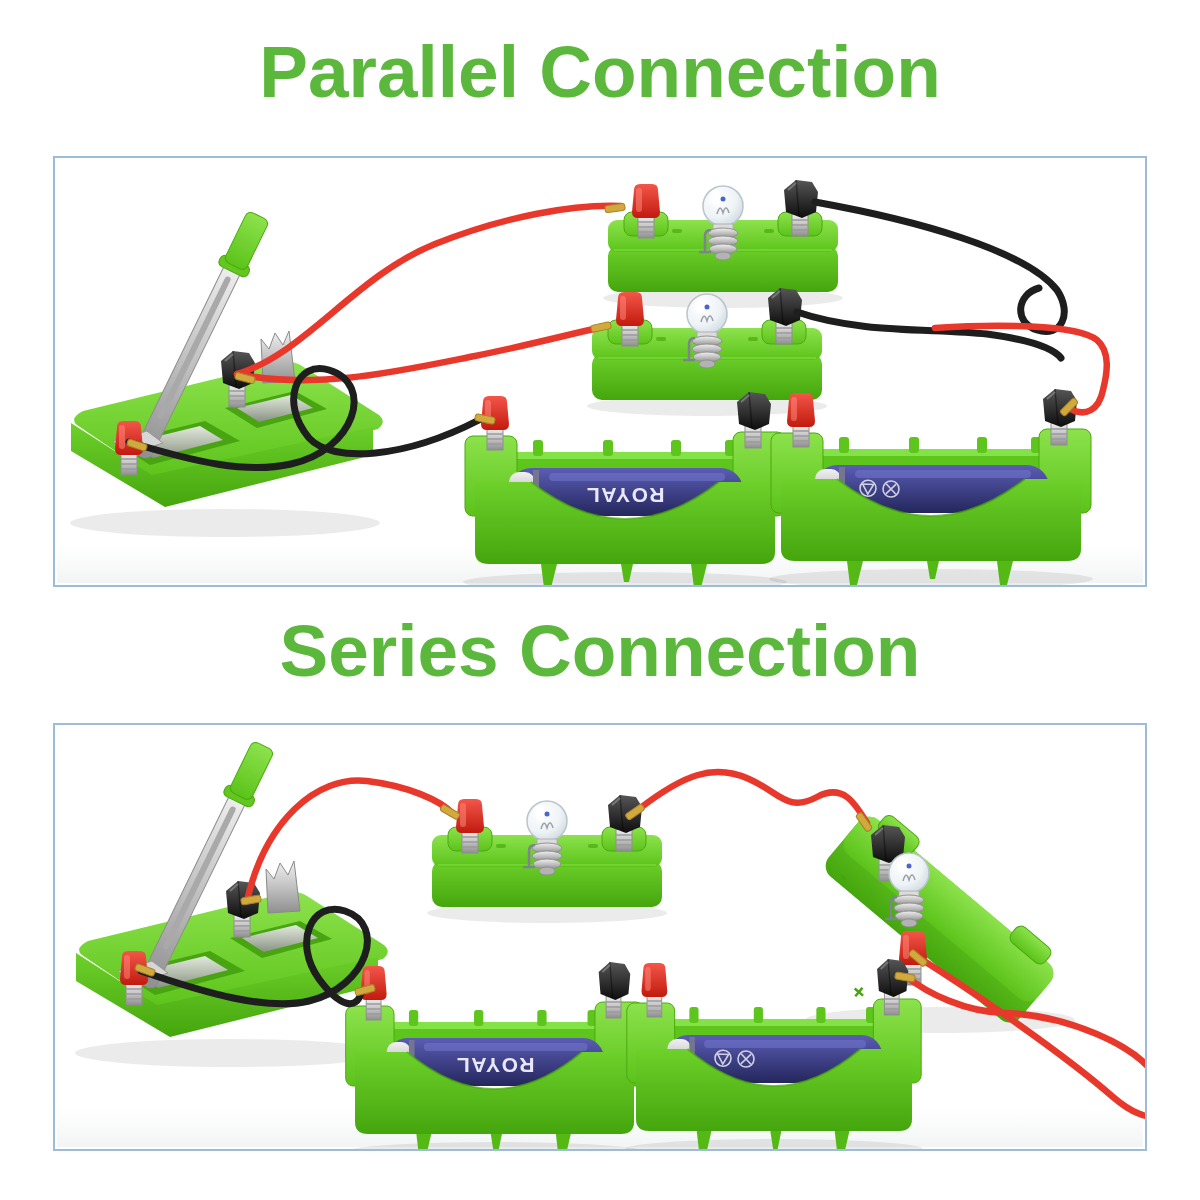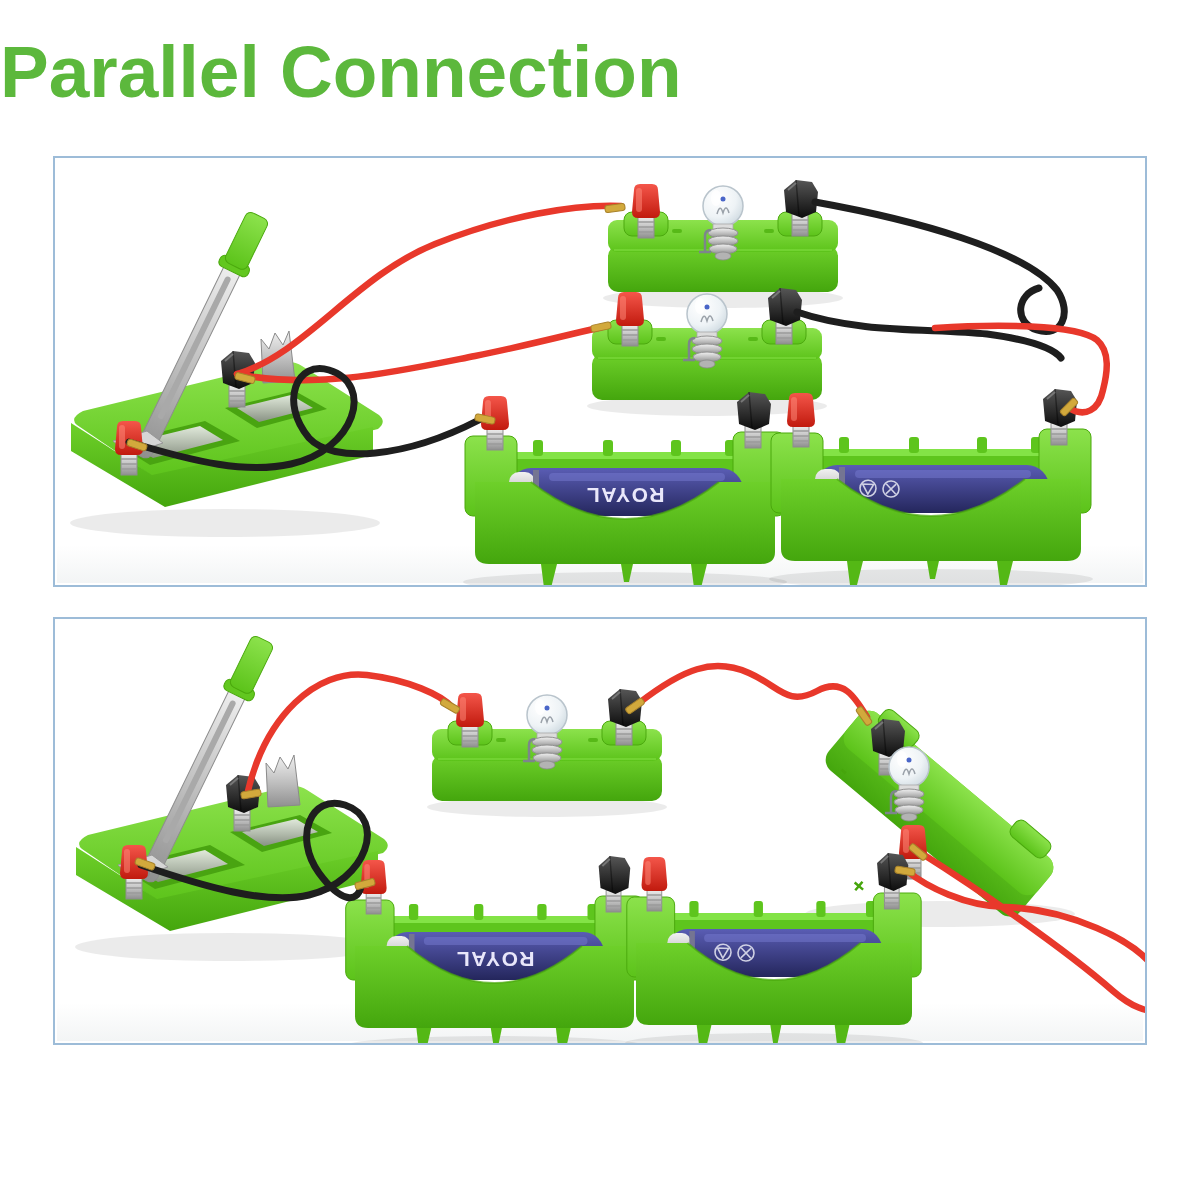--- a/index.html
+++ b/index.html
@@ -4,21 +4,21 @@
 <style>
   html,body{margin:0;padding:0;}
   body{
     width:1200px;height:1200px;
     background:#ffffff;
     font-family:"Liberation Sans", sans-serif;
     overflow:hidden;
   }
   h1.sec-title{
     margin:0;
-    text-align:left;
+    text-align:center;
     font-weight:bold;
     font-size:73px;
     line-height:1.15;
     color:#5cb83c;
     letter-spacing:0;
   }
   #title-parallel{padding-top:30px;}
   #title-series{padding-top:22px;}
   .panel{
     box-sizing:border-box;
@@ -211,20 +211,21 @@
         <use href="#fork" transform="translate(1014,249) rotate(135)"></use>
         <use href="#fork" transform="translate(430,261) rotate(12)"></use>
         <use href="#fork" transform="translate(82,287) rotate(18)"></use>
       </g>
 
       <text class="bat-brand" x="570" y="342" text-anchor="middle" transform="rotate(180 570 336)">ROYAL</text>
       <use href="#recycle-marks" transform="translate(836,331) rotate(182)"></use>
     </svg>
   </section>
 
+  <h1 class="sec-title" id="title-series">Series Connection</h1>
 
   <section class="panel" id="panel-series">
     <svg viewBox="0 0 1090 424">
       <rect x="2" y="384" width="1086" height="38" fill="url(#gFloor)" opacity="0.55"></rect>
 
       <use href="#knife-switch" transform="translate(5,8)"></use>
       <use href="#bulb-holder" transform="translate(377,110)"></use>
 
       <g>
         <ellipse cx="885" cy="295" rx="135" ry="13" fill="#000000" opacity="0.08"></ellipse>

